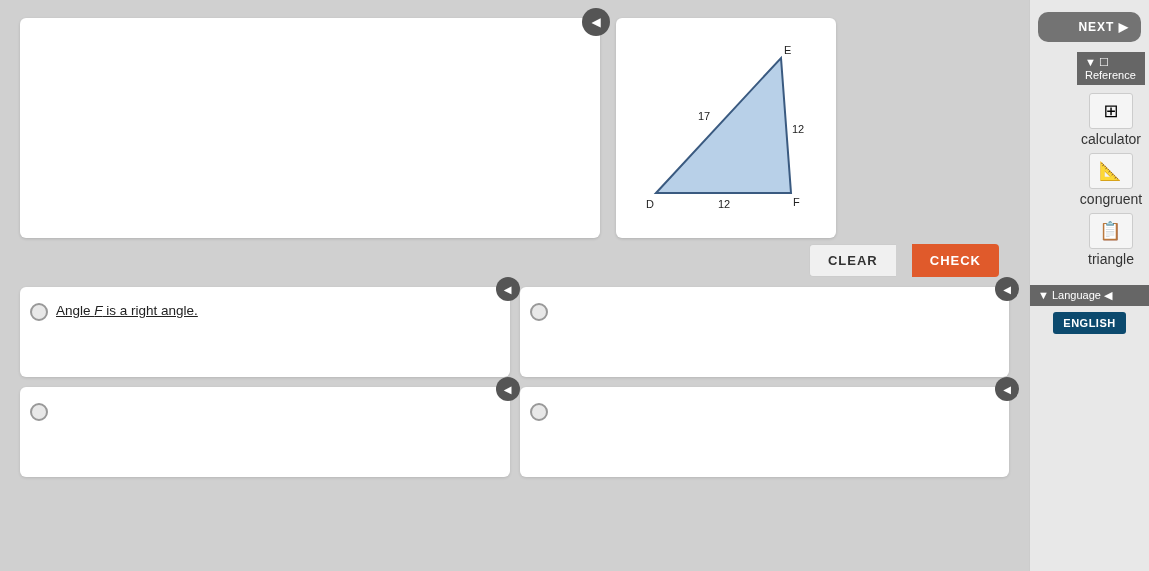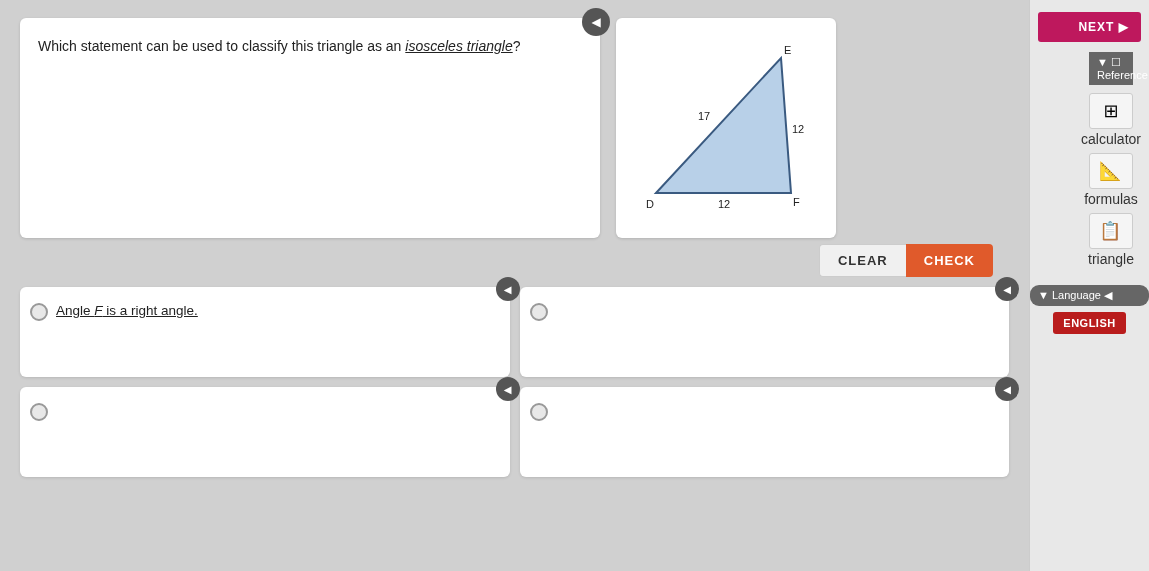--- a/index.html
+++ b/index.html
@@ -81,22 +81,22 @@
     .action-row {
       display: flex;
       justify-content: flex-end;
       gap: 0;
       padding-right: 0;
       margin-top: -4px;
       align-items: center;
     }
     .action-row-inner {
       display: flex;
-      gap: 0;
-      margin-right: 16px;
+      gap: 16px;
+      margin-right: 10px;
     }
     .btn-clear {
       background: #f0f0f0;
       border: 1px solid #ccc;
       border-right: none;
       padding: 8px 18px;
       font-size: 13px;
       font-weight: bold;
       cursor: pointer;
       border-radius: 4px 0 0 4px;
@@ -173,34 +173,34 @@
       width: 120px;
       background: #e8e8e8;
       display: flex;
       flex-direction: column;
       align-items: stretch;
       padding: 6px 0;
       gap: 0;
       border-left: 1px solid #ccc;
     }
     .next-btn {
-      background: #be185d;
+      background: #737373;
       color: #fff;
       border: none;
       padding: 8px 12px;
       font-size: 12px;
       font-weight: bold;
       cursor: pointer;
       margin: 6px 8px;
-      border-radius: 3px;
+      border-radius: 10px;
       text-align: right;
       letter-spacing: 1px;
     }
     .reference-section {
-      margin: 4px 16px;
+      margin: 4px 4px;
       padding-left: 43px;
     }
     .reference-header {
       background: #666;
       color: #fff;
       font-size: 11px;
       padding: 4px 8px;
       display: flex;
       align-items: center;
       gap: 4px;
@@ -242,24 +242,23 @@
     }
     .language-header {
       background: #666;
       color: #fff;
       font-size: 11px;
       padding: 4px 8px;
       display: flex;
       align-items: center;
       gap: 4px;
       cursor: pointer;
-      border-radius: 9px;
     }
     .language-btn {
-      background: #b91c1c;
+      background: #0c4a6e;
       color: #fff;
       border: none;
       padding: 5px 10px;
       font-size: 11px;
       font-weight: bold;
       cursor: pointer;
       margin: 6px auto;
       display: block;
       border-radius: 3px;
       letter-spacing: 0.5px;
@@ -273,23 +272,20 @@
 </head>
 <body>
 
 <div class="main-area">
   <div class="content-area">
 
     <div class="top-section">
 
       <div class="question-box">
         <button class="audio-btn">◀</button>
-        <p class="question-text">
-          Which statement can be used to classify this triangle as an <em>isosceles triangle</em>?
-        </p>
       </div>
 
       <div class="triangle-box">
         <svg class="triangle-svg" viewBox="0 0 180 180">
 
           <polygon points="20,155 145,20 155,155" fill="#b8d0e8" stroke="#3a5a80" stroke-width="2"></polygon>
 
           <text x="10" y="170" class="triangle-label">D</text>
           <text x="148" y="16" class="triangle-label">E</text>
           <text x="157" y="168" class="triangle-label">F</text>
@@ -342,21 +338,21 @@
       <div class="reference-header">
         <span>▼ ☐ Reference</span>
       </div>
       <div class="reference-items">
         <div class="ref-item">
           <div class="ref-icon">⊞</div>
           <span class="ref-label">calculator</span>
         </div>
         <div class="ref-item">
           <div class="ref-icon">📐</div>
-          <span class="ref-label">formulas</span>
+          <span class="ref-label">congruent</span>
         </div>
         <div class="ref-item">
           <div class="ref-icon">📋</div>
           <span class="ref-label">triangle</span>
         </div>
       </div>
     </div>
 
     <div class="language-section">
       <div class="language-header">

